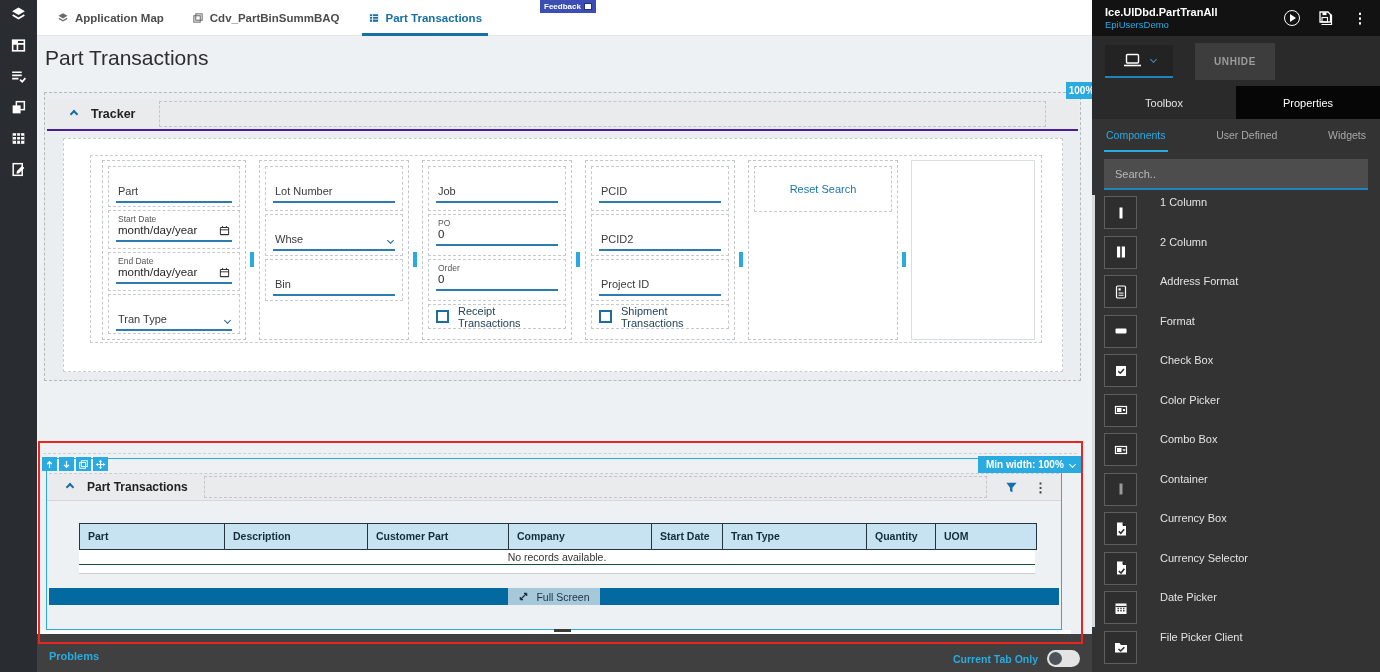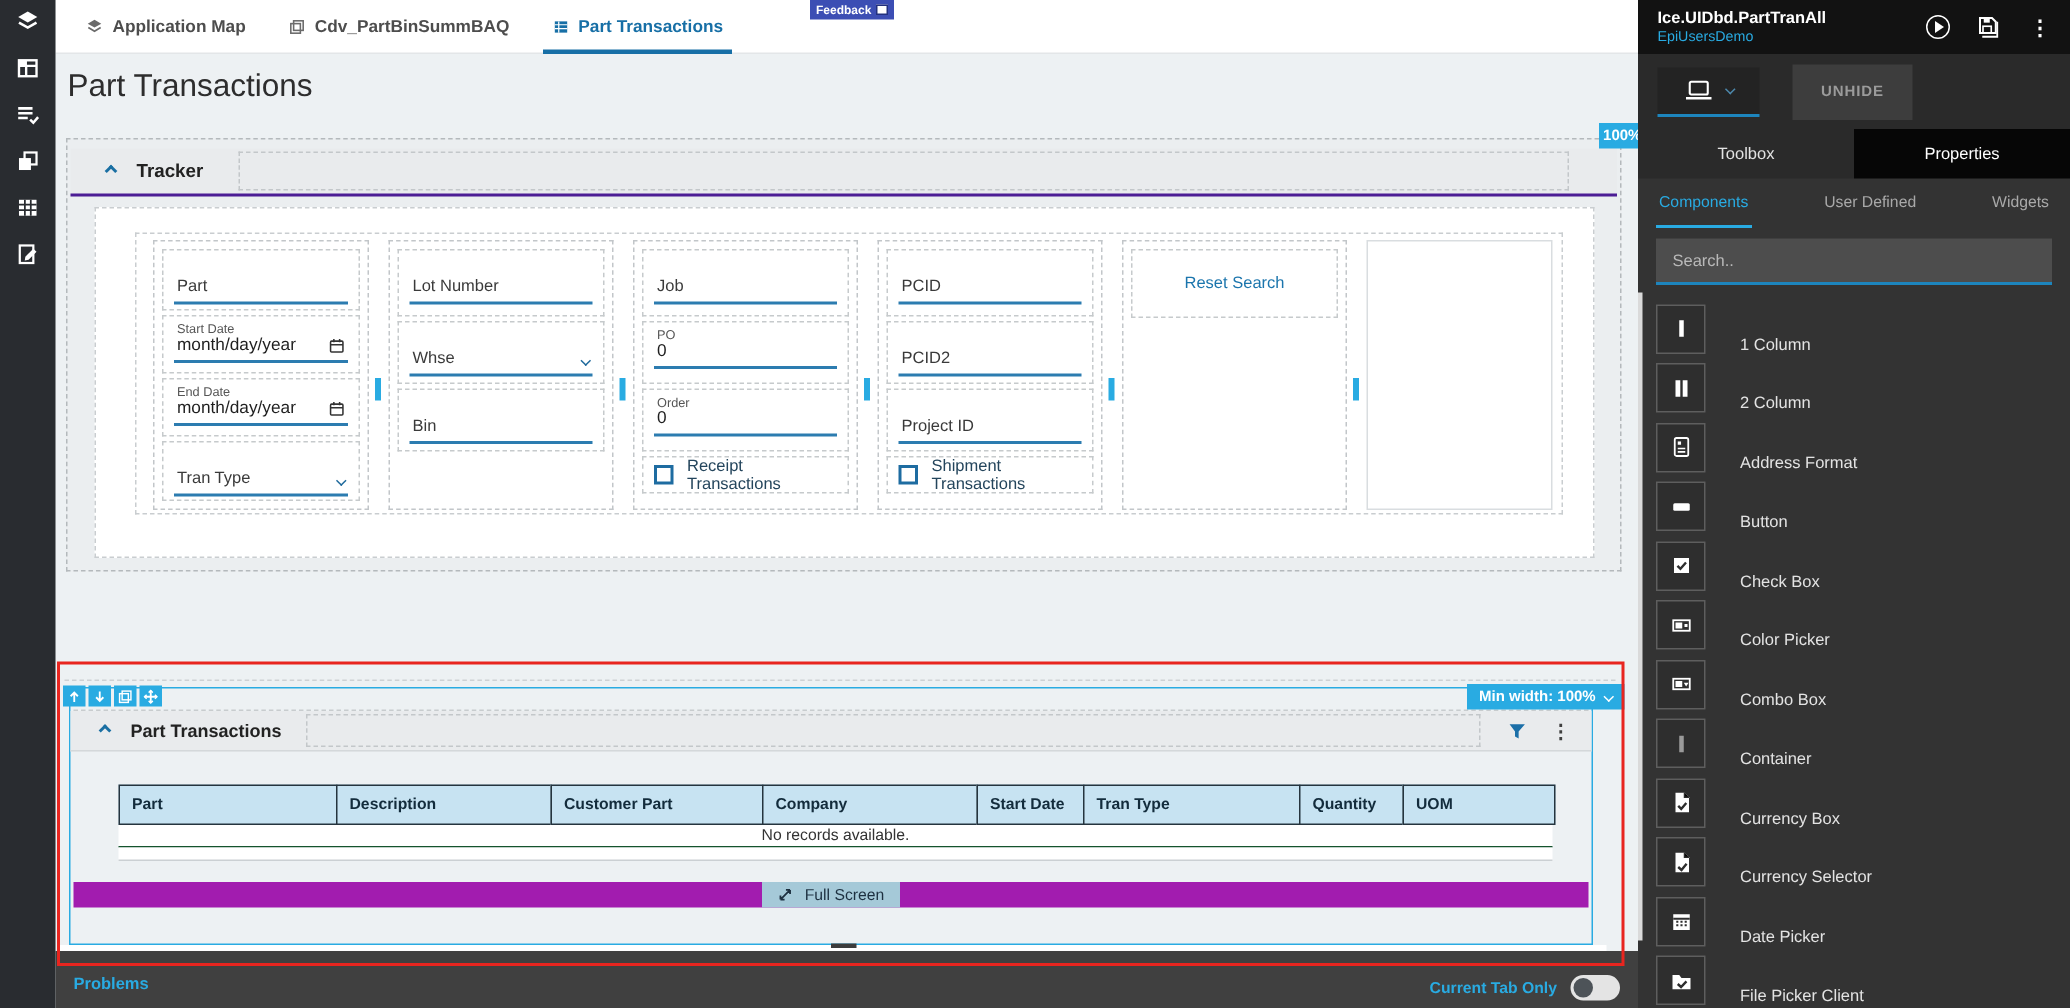--- a/index.html
+++ b/index.html
@@ -87,21 +87,21 @@
   #gp-kebab { margin-right:14px; color:#3f3f3f; font-size:13px; font-weight:bold; cursor:pointer; }
   #gp-body { position:relative; height:129px; }
   #grid { position:absolute; left:32px; top:22px; }
   #grid-head { display:flex; }
   #grid-head .cell { height:27px; line-height:25px; background:#c7e3f2; border:1px solid #25343e;
                      font-size:10.5px; font-weight:bold; color:#132c3c; padding:0 8px; cursor:pointer; }
   #grid-head .cell + .cell { margin-left:-1px; }
   #grid-empty { background:#fff; text-align:center; font-size:10.5px; color:#333; height:15px;
                 line-height:15px; border-bottom:1px solid #14532d; }
   #grid-white2 { background:#fff; height:9px; border-bottom:1px solid #cbd0d3; }
-  #fs-band { position:absolute; left:2px; right:2px; top:87px; height:17px; background:#a21caf;
+  #fs-band { position:absolute; left:2px; right:2px; top:87px; height:17px; background:#0369a1;
              display:flex; align-items:center; justify-content:center; }
   #fs-btn { height:17px; padding:0 10px; background:#a5c9d8; color:#1d3040; font-size:10.5px;
             display:flex; align-items:center; gap:7px; cursor:pointer; }
   #white-strip { position:absolute; left:2px; top:189px; width:1032px; height:5px; background:#fff; }
   #resize-dash { position:absolute; left:517px; top:188px; width:17px; height:3px; background:#3c3c3c;
                  cursor:ns-resize; z-index:6; }
   #red-rect { position:absolute; left:1px; top:405px; width:1045px; height:203px;
               border:2px solid #e8251f; z-index:40; pointer-events:none; }
 
   
@@ -136,21 +136,21 @@
             color:#e3e3e3; background:#2a2a2a; cursor:pointer; }
   .rp-tab.dark { background:#060606; color:#fff; }
   #rp-subtabs { height:33px; display:flex; align-items:stretch; padding:0 12px; background:#333;
                 justify-content:space-between; }
   .rp-subtab { display:flex; align-items:center; font-size:10.5px; color:#a9a9a9; cursor:pointer;
                border-bottom:2px solid transparent; padding:0 2px; }
   .rp-subtab.active { color:#29abe2; border-bottom-color:#29abe2; }
   #rp-search { margin:7px 12px 6px; height:31px; background:#4d4d4d; border-bottom:2px solid #1d85bd;
                display:flex; align-items:center; padding:0 11px; color:#b9b9b9; font-size:11px; cursor:text; }
   #rp-list { position:relative; }
-  .rp-item { height:39.5px; display:flex; align-items:flex-end; gap:23px; padding:0 12px; cursor:grab; }
+  .rp-item { height:39.5px; display:flex; align-items:flex-start; gap:23px; padding:0 12px; cursor:grab; }
   .rp-item .tile { width:33px; height:33px; background:#2e2e2e; border:1px solid #5e5e5e; flex:none;
                    display:flex; align-items:center; justify-content:center; }
   .rp-item .lbl { font-size:11px; color:#e3e3e3; }
   #rp-scrollbar { position:absolute; left:1092px; top:195px; width:3px; height:432px; background:#dadada; z-index:10; }
 </style>
 </head>
 <body>
 
 <div id="sidebar">
     <div class="side-icon">
@@ -507,21 +507,21 @@
           </svg>
         </span>
         <span class="lbl">Address Format</span>
       </div>
       <div class="rp-item">
         <span class="tile">
           <svg width="16" height="16" viewBox="0 0 16 16">
             <rect x="2.5" y="5.5" width="11" height="5" rx="1" fill="#fff"></rect>
           </svg>
         </span>
-        <span class="lbl">Button</span>
+        <span class="lbl">Format</span>
       </div>
       <div class="rp-item">
         <span class="tile">
           <svg width="16" height="16" viewBox="0 0 16 16">
             <rect x="3" y="3" width="10" height="10" fill="#fff"></rect>
             <path d="M5.3 8.2l2 2L11 6" stroke="#2e2e2e" stroke-width="1.6" fill="none"></path>
           </svg>
         </span>
         <span class="lbl">Check Box</span>
       </div>

